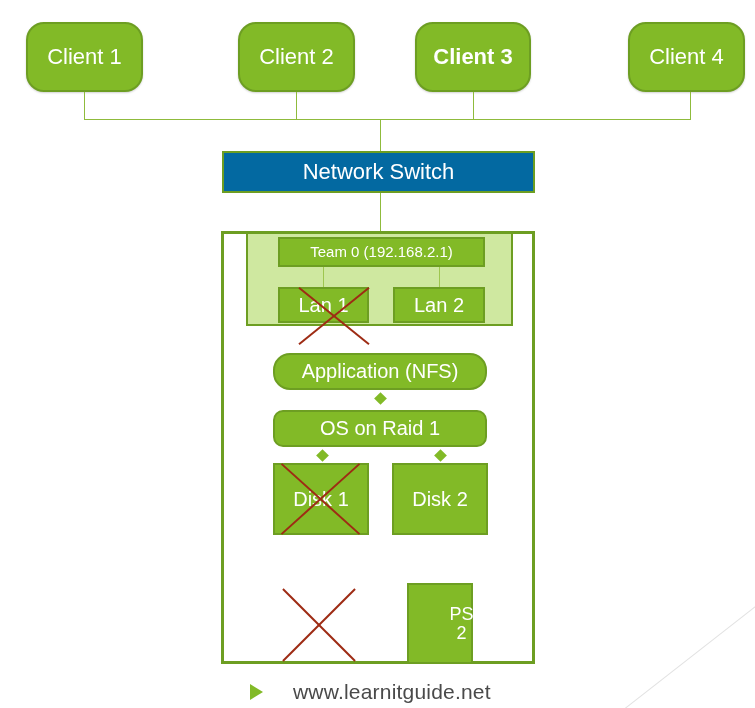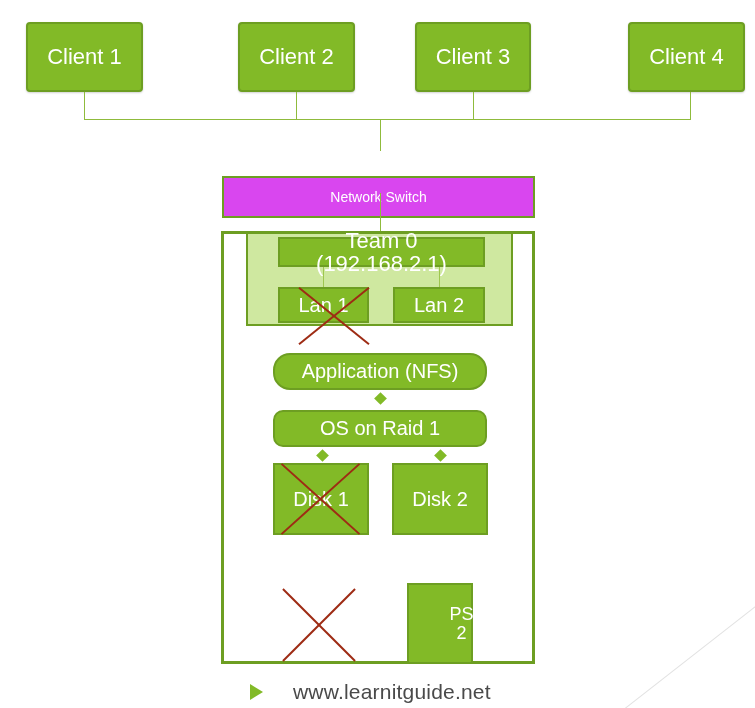--- a/index.html
+++ b/index.html
@@ -27,30 +27,29 @@
     justify-content: center;
     color: #ffffff;
     text-align: center;
     line-height: 1.05;
     user-select: none;
   }
 
   .client {
     background: #82ba27;
     border: 2px solid #6d9e22;
-    border-radius: 4px;
+    border-radius: 18px;
     font-size: 22px;
     box-shadow: 0 1px 2px rgba(0,0,0,0.18);
   }
 
   .switch {
-    background: #d946ef;
-    border: 2px solid #6d9e22;
-    font-size: 14px;
-    margin-top: 25px;
+    background: #0369a1;
+    border: 2px solid #6d9e22;
+    font-size: 22px;
   }
 
   .green-box {
     background: #82ba27;
     border: 2px solid #6d9e22;
     font-size: 20px;
   }
 
   .ps-box {
     background: #82ba27;
@@ -145,21 +144,21 @@
 <div id="canvas">
 
   <div class="node client" style="left:26px; top:22px; width:117px; height:70px;">
     <span>Client 1</span>
   </div>
 
   <div class="node client" style="left:238px; top:22px; width:117px; height:70px;">
     <span>Client 2</span>
   </div>
 
-  <div class="node client" style="left:415px; top:22px; width:116px; height:70px;">
+  <div class="node client" style="left:415px; top:22px; width:116px; height:70px;font-weight:bold;">
     <span>Client 3</span>
   </div>
 
   <div class="node client" style="left:628px; top:22px; width:117px; height:70px;">
     <span>Client 4</span>
   </div>
 
   <div class="line-v" style="left:84px; top:92px; height:27px;"></div>
   <div class="line-v" style="left:296px; top:92px; height:27px;"></div>
   <div class="line-v" style="left:473px; top:92px; height:27px;"></div>
@@ -172,21 +171,21 @@
   <div class="node switch" style="left:222px; top:151px; width:313px; height:42px;">
     <span>Network Switch</span>
   </div>
 
   <div class="line-v" style="left:380px; top:193px; height:38px;"></div>
 
   <div class="server-shell" style="left:221px; top:231px; width:314px; height:433px;"></div>
 
   <div class="team-shell" style="left:246px; top:232px; width:267px; height:94px;"></div>
 
-  <div class="node green-box" style="left:278px; top:237px; width:207px; height:30px; font-size:22px;">
+  <div class="node green-box" style="left:278px; top:237px; width:207px; height:30px; font-size:15px;">
     <span>Team 0 (192.168.2.1)</span>
   </div>
 
   <div class="line-v thin" style="left:323px; top:267px; height:20px;"></div>
   <div class="line-v thin" style="left:439px; top:267px; height:20px;"></div>
 
   <div class="node green-box" style="left:278px; top:287px; width:91px; height:36px;">
     <span>Lan 1</span>
   </div>
 

